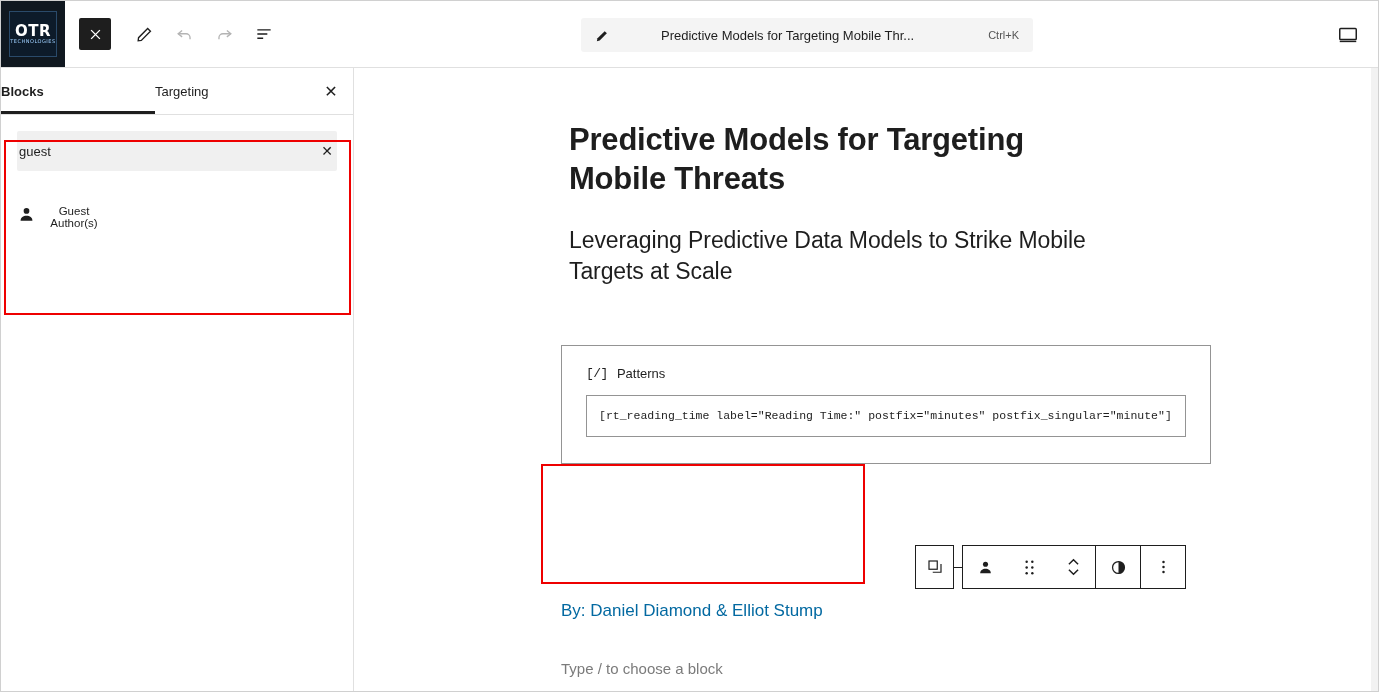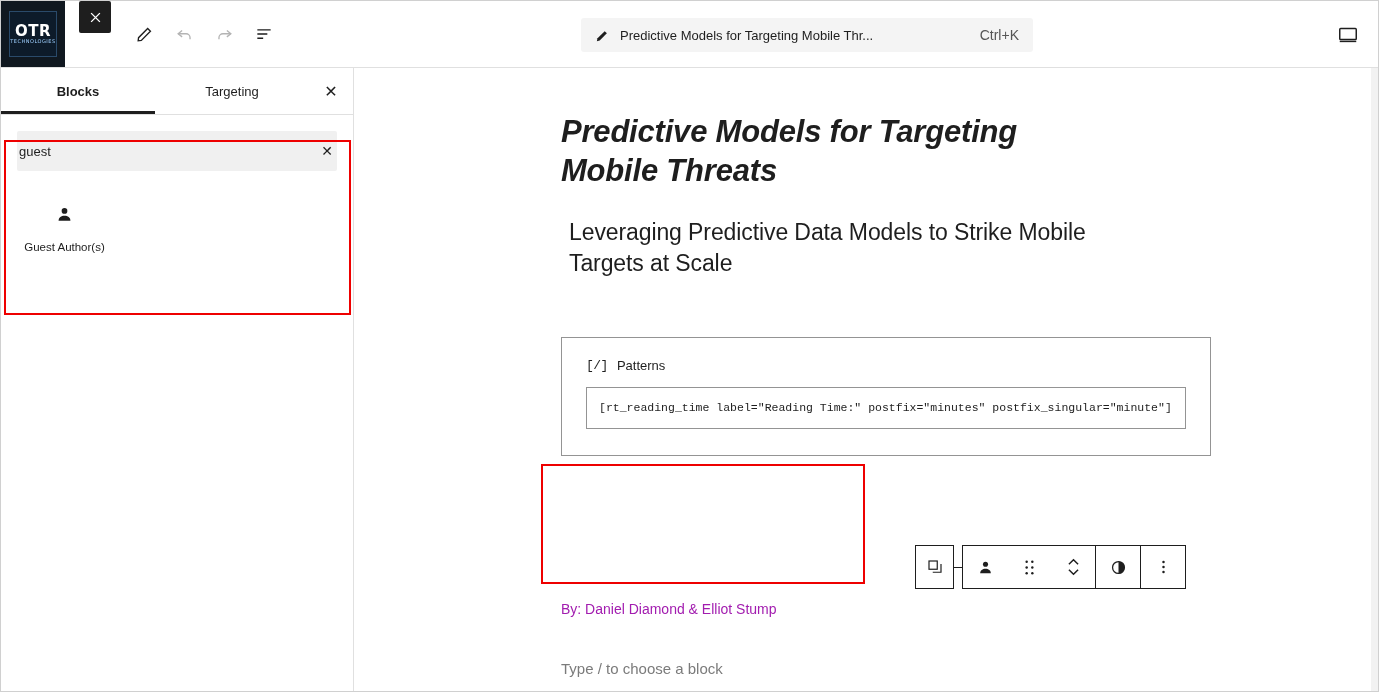--- a/index.html
+++ b/index.html
@@ -23,20 +23,21 @@
     box-sizing: border-box;
     overflow: hidden;
   }
 
   
   .topbar {
     height: 67px;
     background: #ffffff;
     border-bottom: 1px solid #e0e0e0;
     display: flex;
+    align-items: center;
     position: relative;
     box-sizing: border-box;
   }
   .site-icon {
     width: 64px;
     height: 66px;
     background: #101820;
     display: flex;
     align-items: center;
     justify-content: center;
@@ -110,37 +111,38 @@
     top: 17px;
     width: 452px;
     height: 34px;
     background: #f4f4f4;
     border-radius: 3px;
     display: flex;
     align-items: center;
     padding: 0 14px;
     box-sizing: border-box;
     cursor: pointer;
+    gap: 41px;
   }
   .doc-pill .pen {
     margin-right: 10px;
     color: #2a2a2a;
     display: flex;
     align-items: center;
   }
   .doc-pill .title {
     font-size: 13px;
     color: #1e1e1e;
     white-space: nowrap;
     overflow: hidden;
     text-overflow: ellipsis;
     flex: 1;
   }
   .doc-pill .shortcut {
-    font-size: 14px;
+    font-size: 11px;
     color: #555;
     margin-left: 8px;
   }
   .view-btn {
     position: absolute;
     right: 14px;
     top: 18px;
     width: 32px;
     height: 32px;
     display: flex;
@@ -166,21 +168,21 @@
   }
   .inserter-tabs {
     display: flex;
     align-items: center;
     height: 46px;
     border-bottom: 1px solid #e0e0e0;
     position: relative;
   }
   .inserter-tab {
     flex: 1;
-    text-align: center;
+    text-align: left;
     font-size: 13px;
     color: #1e1e1e;
     line-height: 45px;
     cursor: pointer;
     height: 45px;
     box-sizing: border-box;
   }
   .inserter-tab.active {
     font-weight: bold;
     border-bottom: 3px solid #1e1e1e;
@@ -235,21 +237,21 @@
   }
 
   .block-results {
     padding: 22px 16px 0 16px;
     display: flex;
     flex-wrap: wrap;
   }
   .block-item {
     width: 95px;
     display: flex;
-    flex-direction: column;
+    flex-direction: row;
     align-items: center;
     cursor: pointer;
   }
   .block-item .b-icon {
     height: 42px;
     display: flex;
     align-items: center;
     justify-content: center;
     color: #1e1e1e;
   }
@@ -270,25 +272,24 @@
   .post-content {
     padding: 44px 0 0 207px;
     width: 660px;
     box-sizing: content-box;
     position: relative;
   }
   h1.post-title {
     font-size: 31px;
     line-height: 1.27;
     font-weight: bold;
-    margin: 0;
+    margin: 8px;
     letter-spacing: -0.2px;
     color: #1e1e1e;
     max-width: 560px;
-    font-style: italic;
   }
   h2.post-sub {
     font-size: 23px;
     line-height: 1.35;
     font-weight: normal;
     margin: 26px 0 0 8px;
     color: #1e1e1e;
     max-width: 590px;
     letter-spacing: -0.1px;
   }
@@ -322,22 +323,22 @@
     line-height: 1.55;
     color: #1e1e1e;
     background: #ffffff;
     word-break: break-word;
   }
 
   .byline {
     position: absolute;
     left: 207px;
     top: 533px;
-    font-size: 14px;
-    color: #a21caf;
+    font-size: 17px;
+    color: #0369a1;
   }
   .placeholder-line {
     position: absolute;
     left: 207px;
     top: 592px;
     font-size: 15px;
     color: #7b7b7b;
   }
 
   

